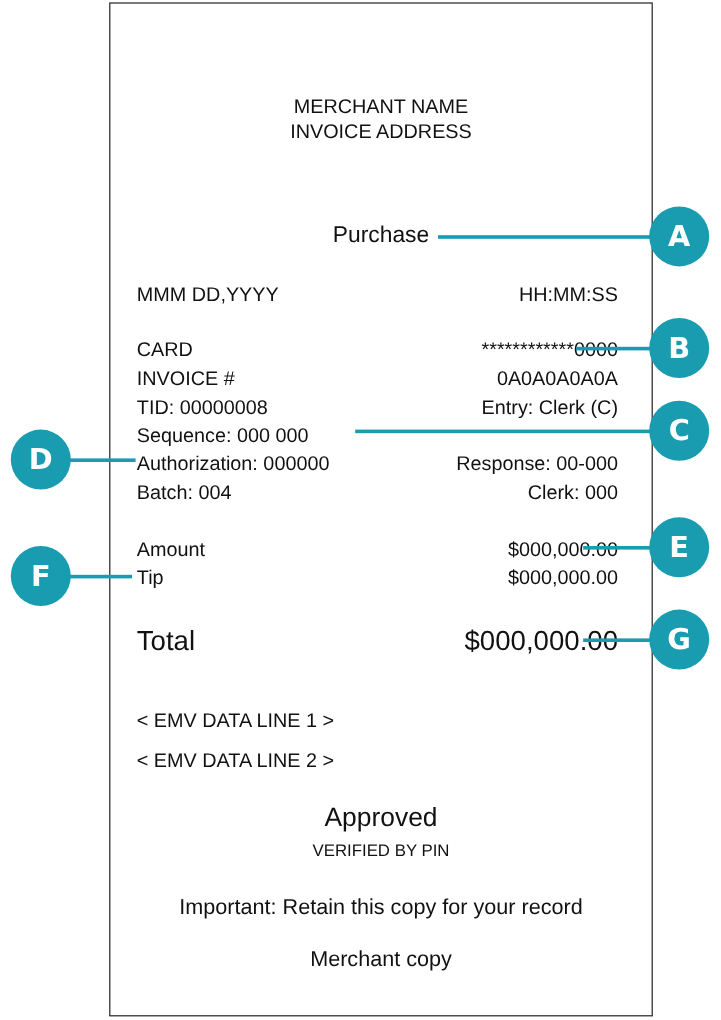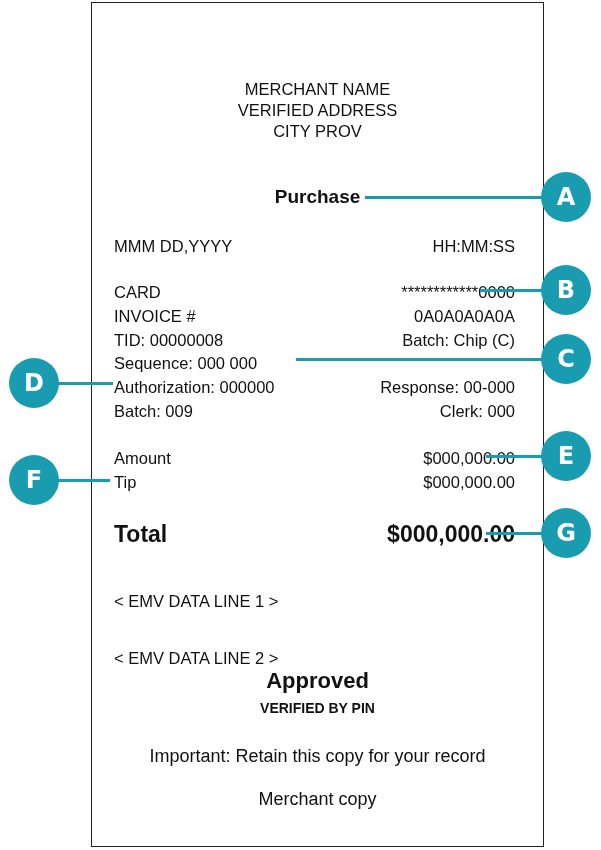--- a/index.html
+++ b/index.html
@@ -4,62 +4,61 @@
 <style>
   html, body { margin:0; padding:0; background:#ffffff; }
   body { width:601px; height:850px; position:relative; overflow:hidden;
          font-family:"Liberation Sans", sans-serif; color:#111; }
   .receipt { position:absolute; left:91px; top:2px; width:453px; height:845px;
              border:1.5px solid #222; box-sizing:border-box; background:#fff; }
   .t { position:absolute; font-size:16.5px; white-space:nowrap; line-height:1; }
   .c { left:0; width:100%; text-align:center; }
   .l { left:22px; }
   .r { right:28px; text-align:right; }
-  .b { font-weight:bold; }
+  .b { font-weight:normal; }
   .line { position:absolute; height:3px; background:#1a9cb0; }
   .badge { position:absolute; width:50px; height:50px; border-radius:50%;
            background:#1a9cb0; color:#fff; font-weight:bold; font-size:24px;
            display:flex; align-items:center; justify-content:center;
            font-family:"DejaVu Sans", sans-serif; }
 </style>
 </head>
 <body>
 
 <div class="receipt">
   <div class="t c" style="top:78px">MERCHANT NAME</div>
-  <div class="t c" style="top:99px">VERIFIED ADDRESS</div>
-  <div class="t c" style="top:120px">CITY PROV</div>
+  <div class="t c" style="top:99px">INVOICE ADDRESS</div>
 
   <div class="t c b" style="top:184px; font-size:19px">Purchase</div>
 
   <div class="t l" style="top:235px">MMM DD,YYYY</div>
   <div class="t r" style="top:235px">HH:MM:SS</div>
 
   <div class="t l" style="top:281px">CARD</div>
   <div class="t r" style="top:281px">************0000</div>
   <div class="t l" style="top:305px">INVOICE #</div>
   <div class="t r" style="top:305px">0A0A0A0A0A</div>
   <div class="t l" style="top:329px">TID: 00000008</div>
-  <div class="t r" style="top:329px">Batch: Chip (C)</div>
+  <div class="t r" style="top:329px">Entry: Clerk (C)</div>
   <div class="t l" style="top:352px">Sequence: 000 000</div>
   <div class="t l" style="top:376px">Authorization: 000000</div>
   <div class="t r" style="top:376px">Response: 00-000</div>
-  <div class="t l" style="top:400px">Batch: 009</div>
+  <div class="t l" style="top:400px">Batch: 004</div>
   <div class="t r" style="top:400px">Clerk: 000</div>
 
   <div class="t l" style="top:447px">Amount</div>
   <div class="t r" style="top:447px">$000,000.00</div>
   <div class="t l" style="top:471px">Tip</div>
   <div class="t r" style="top:471px">$000,000.00</div>
 
   <div class="t l b" style="top:520px; font-size:23px">Total</div>
   <div class="t r b" style="top:520px; font-size:23px">$000,000.00</div>
 
   <div class="t l" style="top:590px">&lt; EMV DATA LINE 1 &gt;</div>
-  <div class="t l" style="top:647px">&lt; EMV DATA LINE 2 &gt;</div>
+  <div class="t l" style="top:623px">&lt; EMV DATA LINE 2 &gt;</div>
 
   <div class="t c b" style="top:667px; font-size:22px">Approved</div>
   <div class="t c b" style="top:698px; font-size:14px">VERIFIED BY PIN</div>
   <div class="t c" style="top:744px; font-size:18px">Important: Retain this copy for your record</div>
   <div class="t c" style="top:787px; font-size:18px">Merchant copy</div>
 </div>
 
 <div class="line" style="left:365px; top:196px; width:180px"></div>
 <div class="line" style="left:480px; top:289px; width:65px"></div>
 <div class="line" style="left:296px; top:358px; width:250px"></div>

